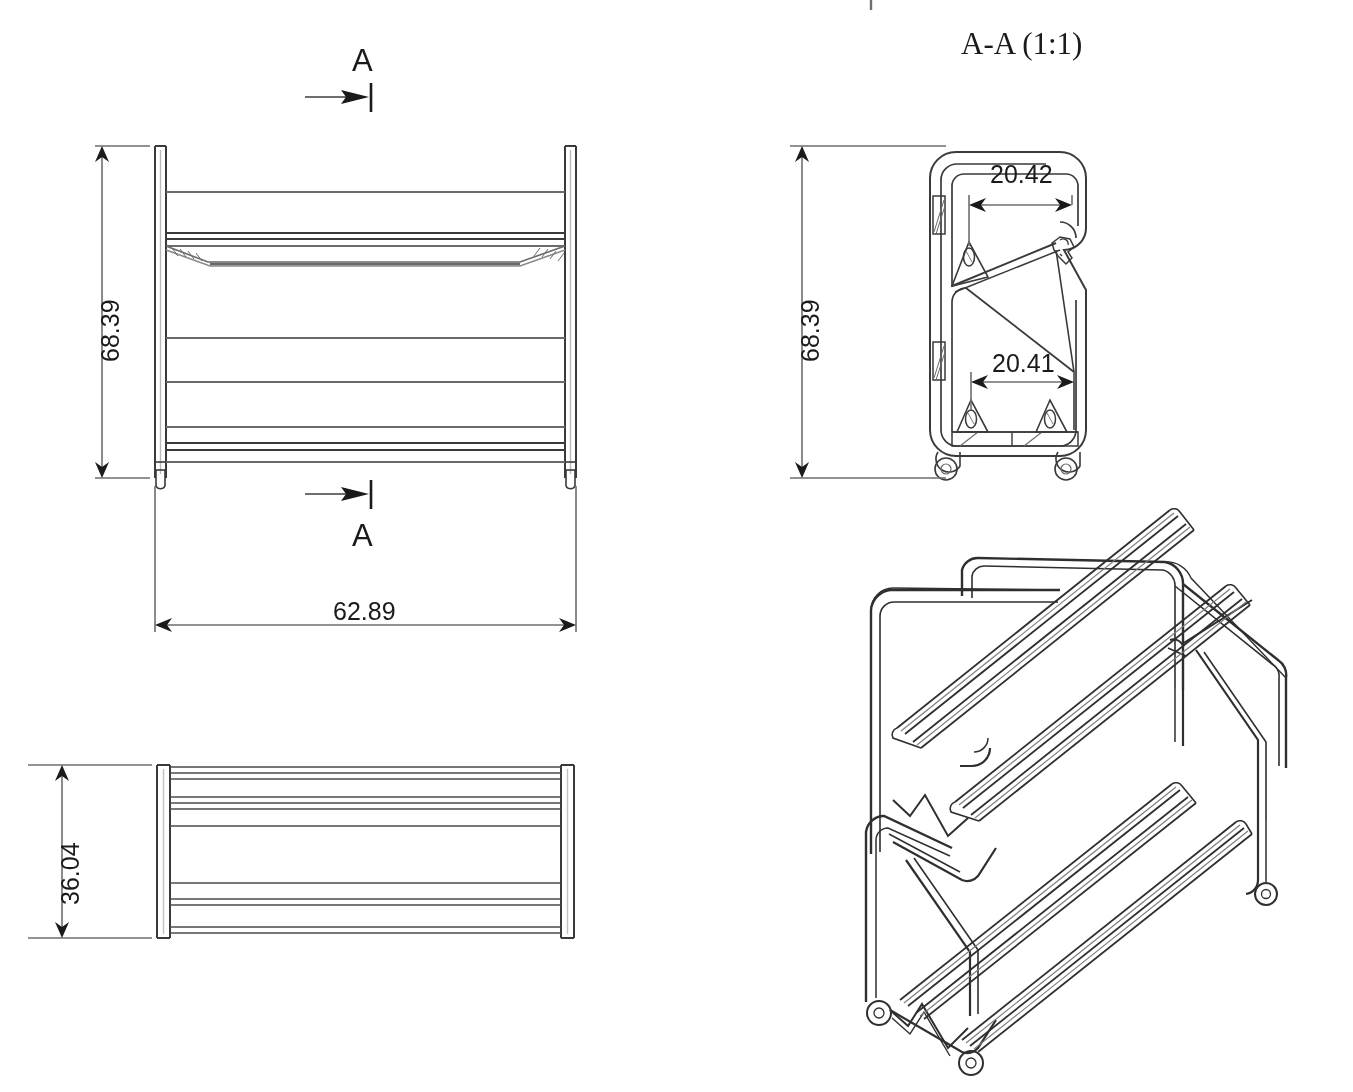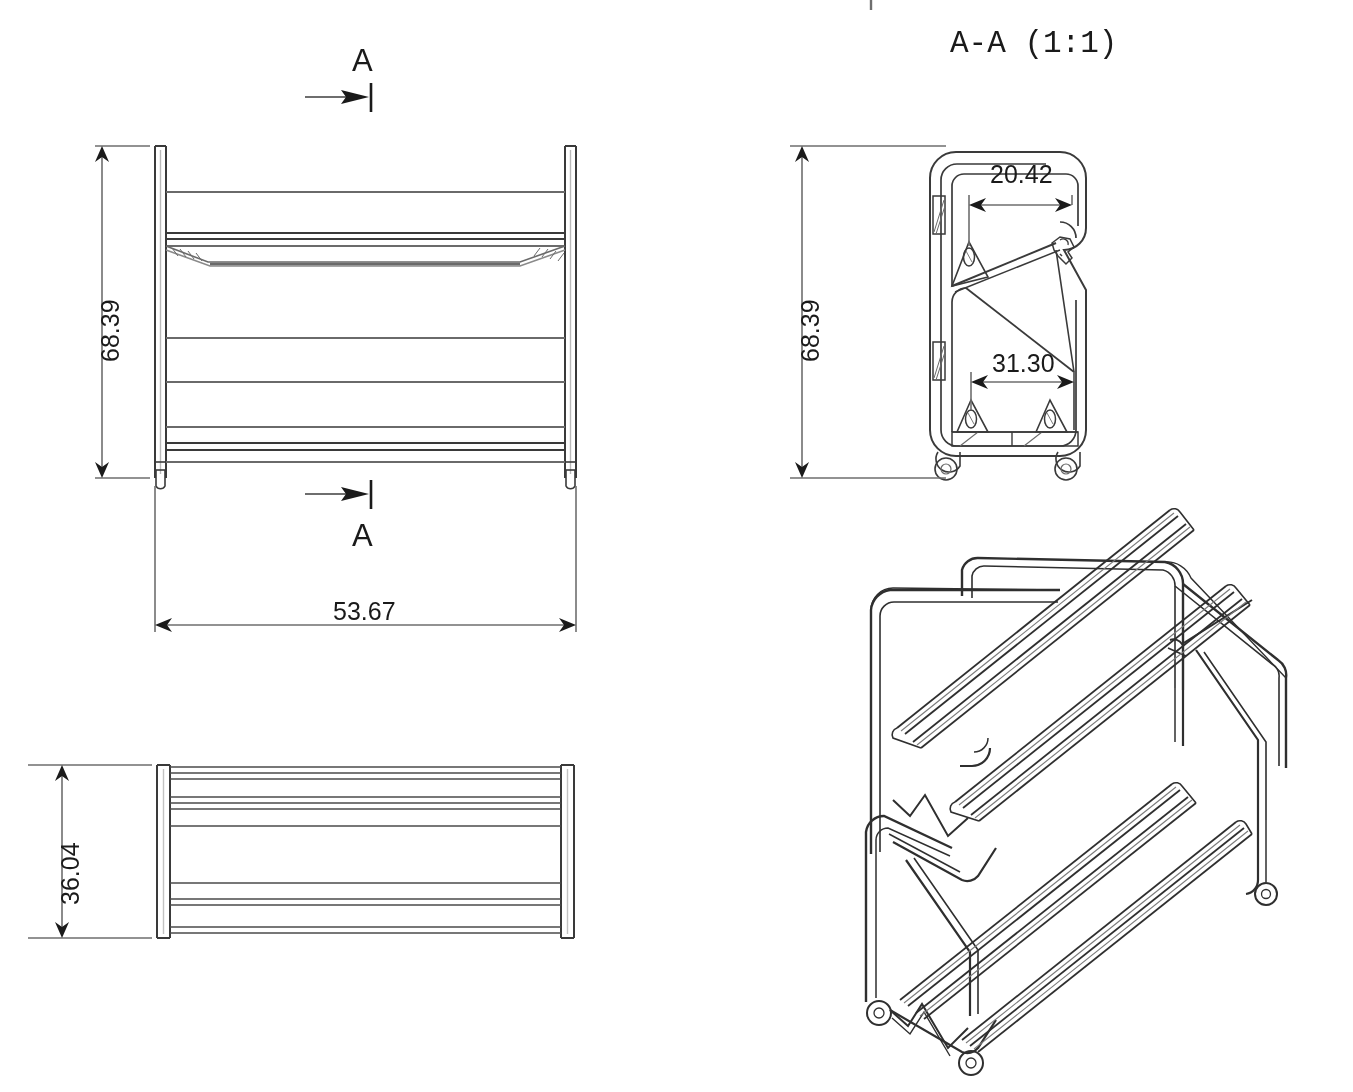--- a/index.html
+++ b/index.html
@@ -34,24 +34,25 @@
     font-size: 25px;
     color: #1a1a1a;
     white-space: nowrap;
     letter-spacing: 0px;
   }
   .dim-text.vert {
     transform-origin: 0 0;
   }
   .view-title {
     position: absolute;
-    font-family: Liberation Mono, monospace;
+    font-family: Liberation Serif, serif;
     font-size: 31px;
     color: #1a1a1a;
     white-space: nowrap;
+    margin-left: 11px;
   }
   .sec-letter {
     position: absolute;
     font-family: "Liberation Sans", sans-serif;
     font-size: 31px;
     color: #1a1a1a;
     white-space: nowrap;
   }
 </style>
 </head>
@@ -417,23 +418,23 @@
   </svg>
 
   <div class="view-title" style="left:950px; top:26px;">A-A (1:1)</div>
 
   <div class="sec-letter" style="left:352px; top:43px;">A</div>
 
   <div class="sec-letter" style="left:352px; top:518px;">A</div>
 
   <div class="dim-text vert" style="left:96px; top:362px; transform:rotate(-90deg);">68.39</div>
 
-  <div class="dim-text" style="left:333px; top:597px;">53.67</div>
+  <div class="dim-text" style="left:333px; top:597px;">62.89</div>
 
   <div class="dim-text vert" style="left:56px; top:905px; transform:rotate(-90deg);">36.04</div>
 
   <div class="dim-text vert" style="left:796px; top:362px; transform:rotate(-90deg);">68.39</div>
 
   <div class="dim-text" style="left:990px; top:160px;">20.42</div>
 
-  <div class="dim-text" style="left:992px; top:349px;">31.30</div>
+  <div class="dim-text" style="left:992px; top:349px;">20.41</div>
 
 </div>
 
 </body></html>

